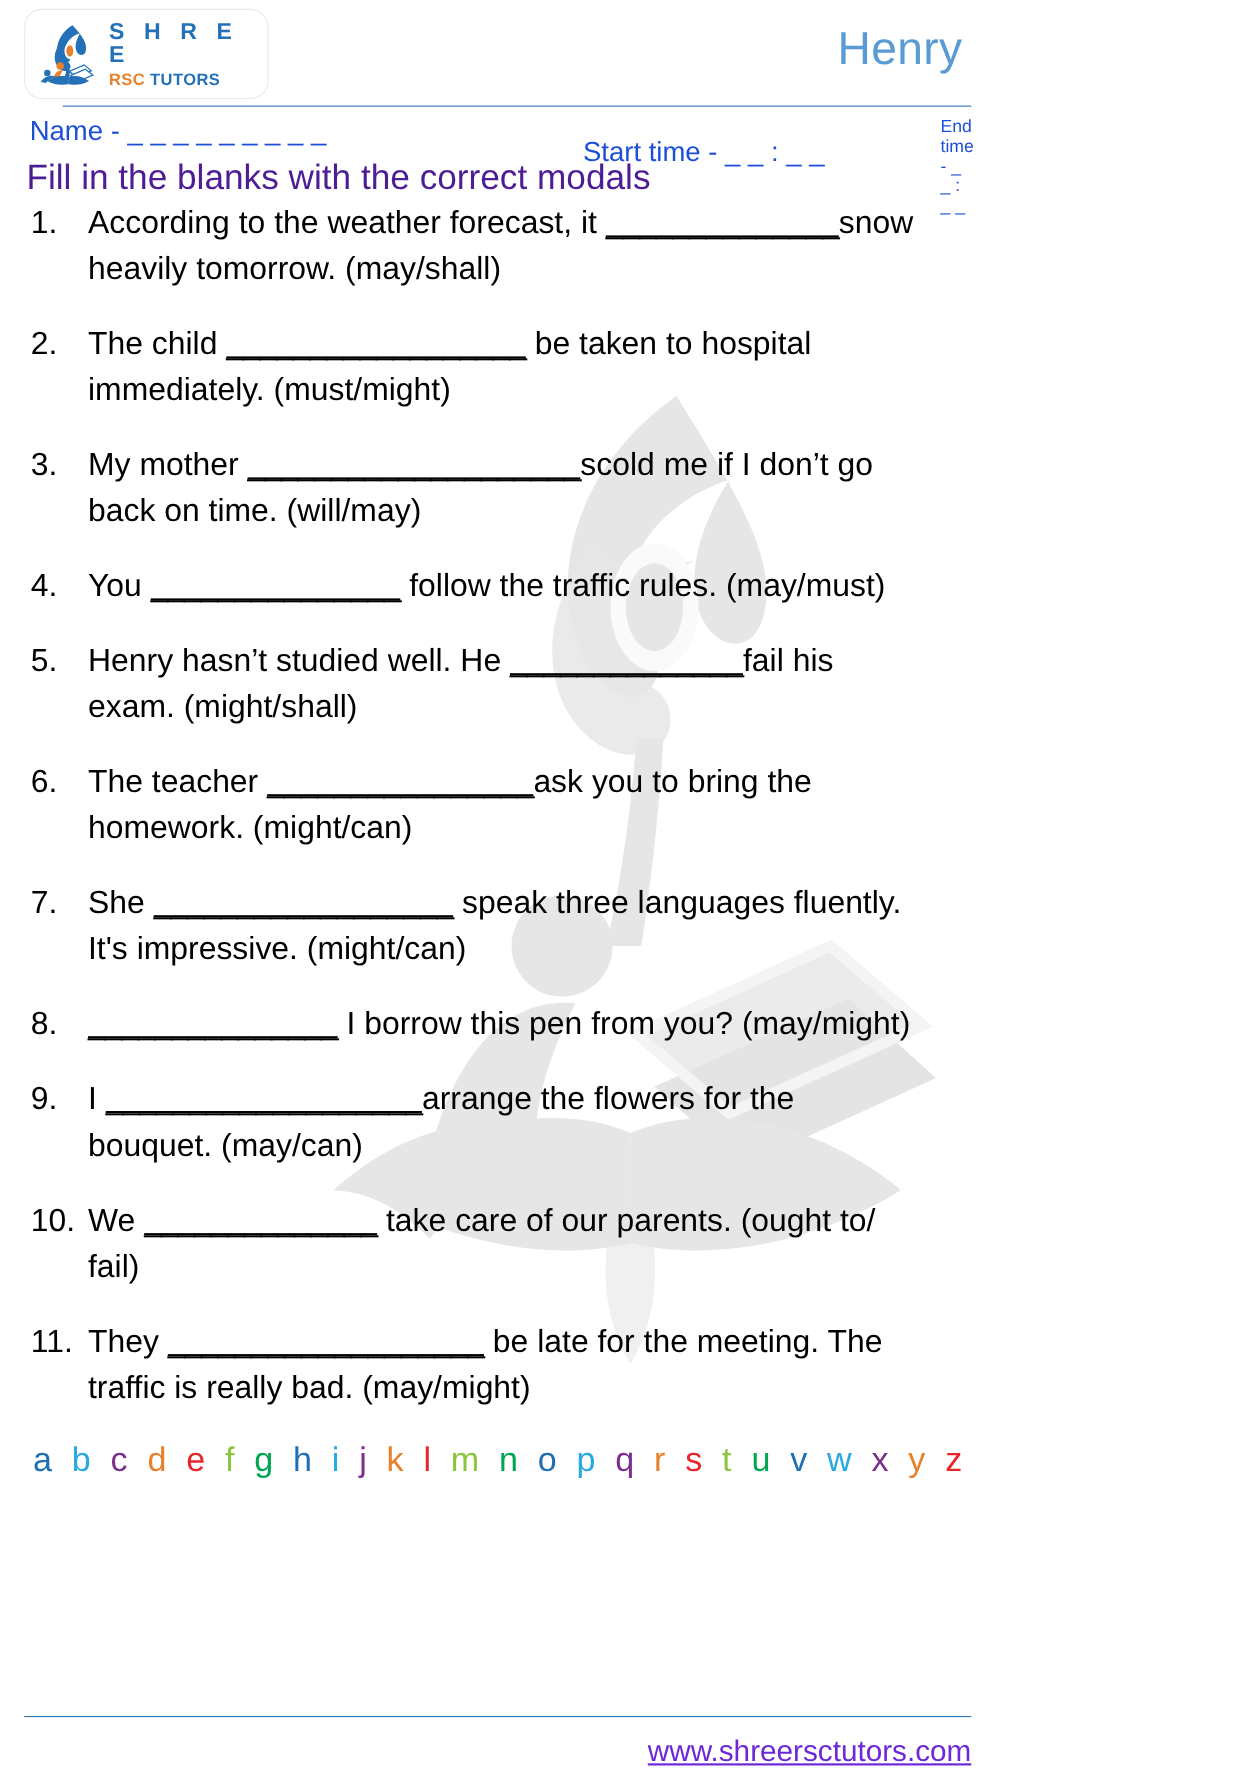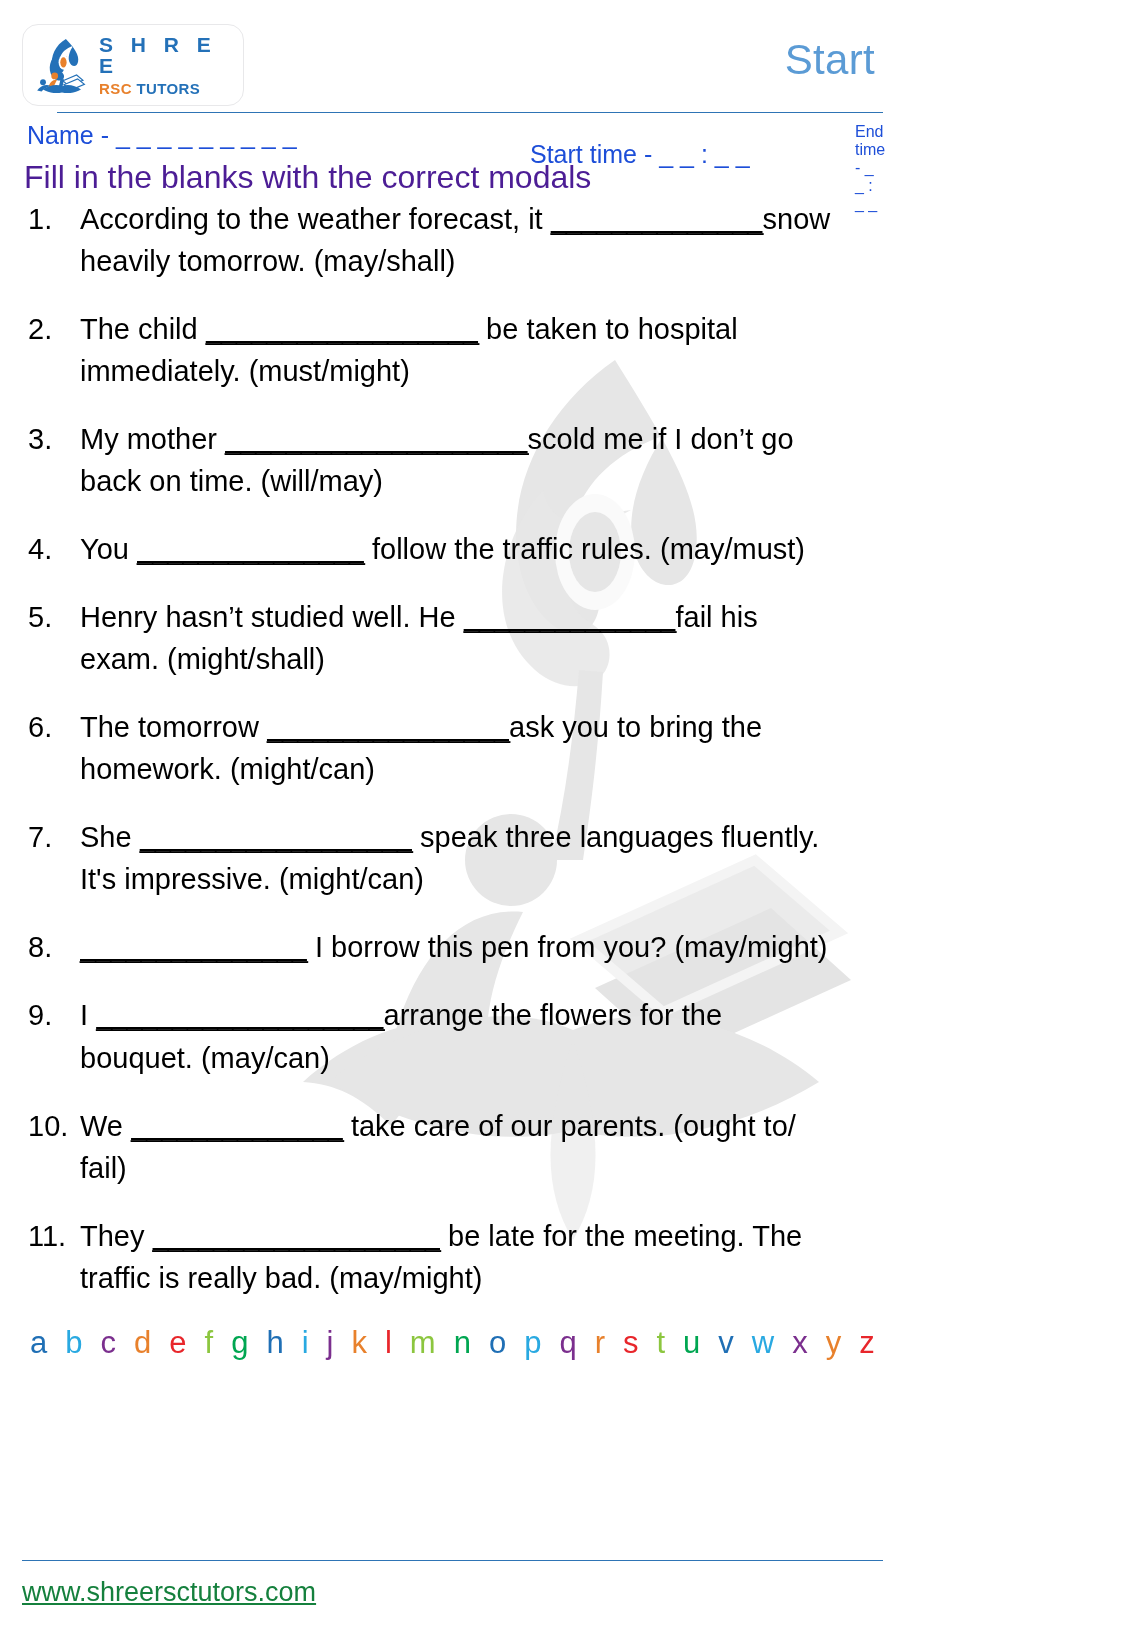--- a/index.html
+++ b/index.html
@@ -28,21 +28,21 @@
     z-index: 0;
     pointer-events: none;
   }
   .watermark svg { width: 100%; height: 100%; display: block; }
 
   .page {
     position: relative;
     z-index: 1;
     width: 905px;
     height: 1626px;
-    padding: 16px 22px;
+    padding: 0 22px;
   }
 
   
   .header {
     position: relative;
     height: 100px;
   }
   .logo-box {
     position: absolute;
     left: 0;
@@ -154,22 +154,22 @@
     right: 22px;
     bottom: 18px;
   }
   .footer-rule {
     height: 1px;
     background: #2e74b5;
     margin-bottom: 16px;
   }
   .footer-link {
     display: block;
-    text-align: left;
-    color: #15803d;
+    text-align: right;
+    color: #6d28d9;
     font-size: 27px;
     text-decoration: underline;
   }
 </style>
 </head>
 <body>
 
 <div class="watermark">
   <svg viewBox="0 0 640 900" xmlns="http://www.w3.org/2000/svg" aria-hidden="true">
     <g fill="#e6e6e6">
@@ -230,21 +230,21 @@
           <path d="M55 101 C66 96 82 99 94 108 C82 115 67 117 55 114 Z" fill="#2471b8"></path>
           <path d="M55 101 C44 96 28 99 16 108 C28 115 43 117 55 114 Z" fill="#2471b8"></path>
         </svg>
       </div>
       <div class="logo-words">
         <div class="logo-shree">S H R E E</div>
         <div class="logo-sub"><span class="logo-rsc">RSC</span><span class="logo-tutors"> TUTORS</span></div>
       </div>
     </div>
 
-    <div class="sheet-title">Start</div>
+    <div class="sheet-title">Henry</div>
 
     <div class="header-rule"></div>
   </div>
 
   <div class="meta-row">
     <span class="meta-name">Name - _ _ _ _ _ _ _ _ _</span>
     <span class="meta-start">Start time - _ _ :  _ _</span>
     <span class="meta-end">End time -  _ _ :  _ _</span>
   </div>
 
@@ -266,21 +266,21 @@
       <div class="q">
         <span class="q-num">4.</span>
         <span class="q-text"><span>You </span><span class="blank">_______________</span><span> follow the traffic rules. (may/must)</span></span>
       </div>
       <div class="q">
         <span class="q-num">5.</span>
         <span class="q-text"><span>Henry hasn’t studied well. He </span><span class="blank">______________</span><span>fail his exam. (might/shall)</span></span>
       </div>
       <div class="q">
         <span class="q-num">6.</span>
-        <span class="q-text"><span>The tomorrow </span><span class="blank">________________</span><span>ask you to bring the homework. (might/can)</span></span>
+        <span class="q-text"><span>The teacher </span><span class="blank">________________</span><span>ask you to bring the homework. (might/can)</span></span>
       </div>
       <div class="q">
         <span class="q-num">7.</span>
         <span class="q-text"><span>She </span><span class="blank">__________________</span><span> speak three languages fluently. It's impressive. (might/can)</span></span>
       </div>
       <div class="q">
         <span class="q-num">8.</span>
         <span class="q-text"><span> </span><span class="blank">_______________</span><span> I borrow this pen from you? (may/might)</span></span>
       </div>
       <div class="q">

